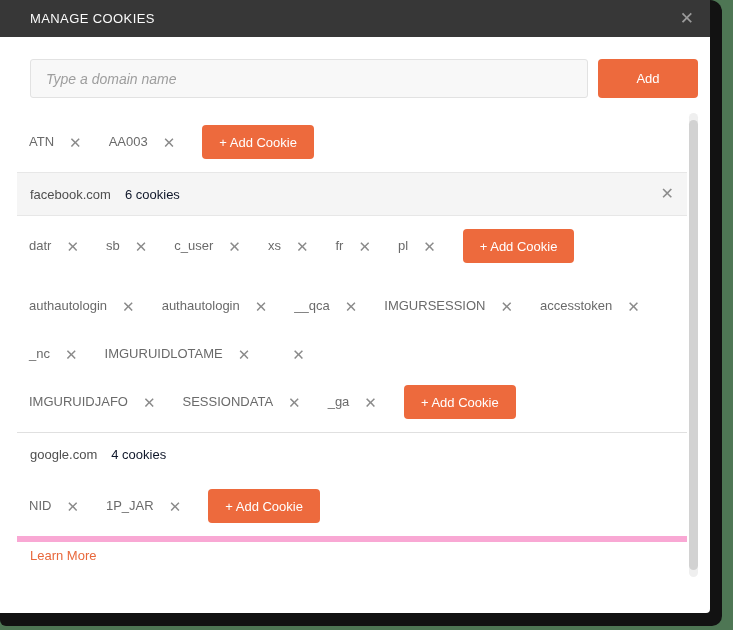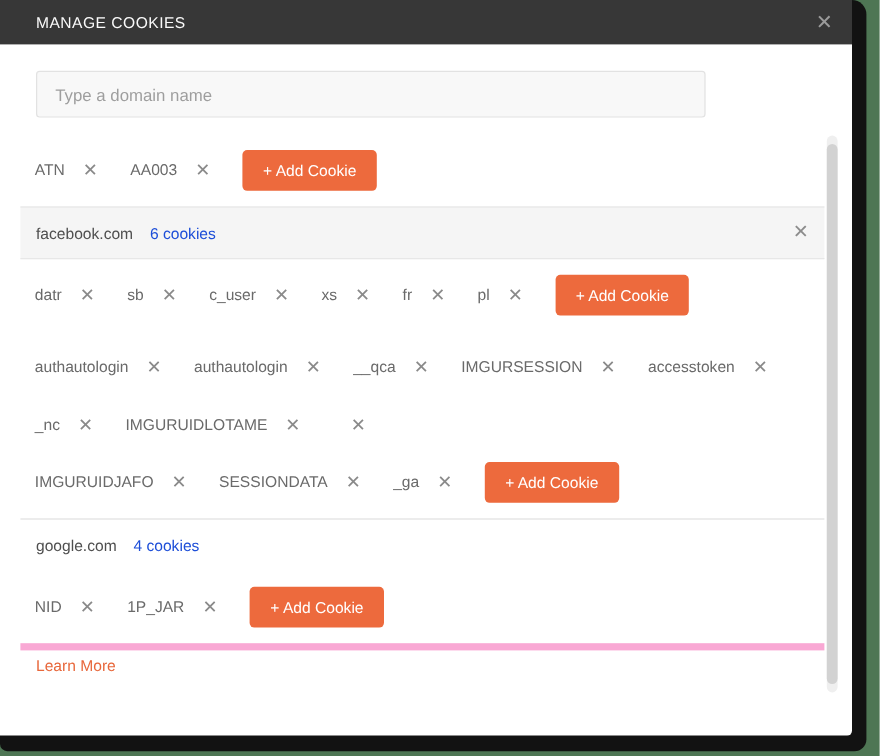--- a/index.html
+++ b/index.html
@@ -48,20 +48,21 @@
   }
   .domain-input {
     width: 558px; height: 39px;
     background: #f8f8f8;
     border: 1px solid #e2e2e2;
     border-radius: 3px;
     padding: 12px 15px;
     font-size: 14px; color: #555;
     font-family: inherit;
     outline: none;
+    font-style: italic;
   }
   .domain-input::placeholder { color: #9e9e9e; }
   .add-domain-btn {
     margin-left: 10px;
     width: 100px; height: 39px;
     background: #ed6a3d;
     border: none; border-radius: 4px;
     color: #ffffff; font-size: 13px;
     font-family: inherit;
     cursor: pointer;
@@ -76,21 +77,21 @@
     display: flex; align-items: center;
     border-top: 1px solid #e0e0e0;
     padding: 0 11px 0 13px;
   }
   .group-header.highlighted {
     background: #f5f5f5;
     border-top: 1px solid #e7e7e7;
     border-bottom: 1px solid #e7e7e7;
   }
   .group-header .domain { color: #4f4f4f; font-size: 13px; }
-  .group-header .count { color: #1d4ed8; font-size: 13px; margin-left: 14px; }
+  .group-header .count { color: #0f172a; font-size: 13px; margin-left: 14px; }
   .group-header .remove-domain {
     margin-left: auto;
     background: none; border: none; cursor: pointer;
     color: #8c8c8c; font-size: 16px; line-height: 1;
     font-family: inherit;
     padding: 2px;
   }
   .chips { padding: 6px 0 6px 12px; }
   .chip-row { height: 48px; display: flex; align-items: center; }
   .chip { display: flex; align-items: flex-start; margin-right: 26px; }
@@ -142,20 +143,21 @@
 <div class="frame">
   <div class="window">
 
     <div class="titlebar">
       <span class="title">MANAGE COOKIES</span>
       <button class="close-btn"><span>✕</span></button>
     </div>
 
     <div class="domain-form">
       <input class="domain-input" type="text" placeholder="Type a domain name" style="">
+      <button class="add-domain-btn">Add</button>
     </div>
 
     <div class="cookie-list" id="cookie-list">
   <div class="group">
 
     <div class="chips">
             <div class="chip-row">
   <span class="chip">
     <span class="chip-name">ATN</span>
     <button class="chip-remove">✕</button>

